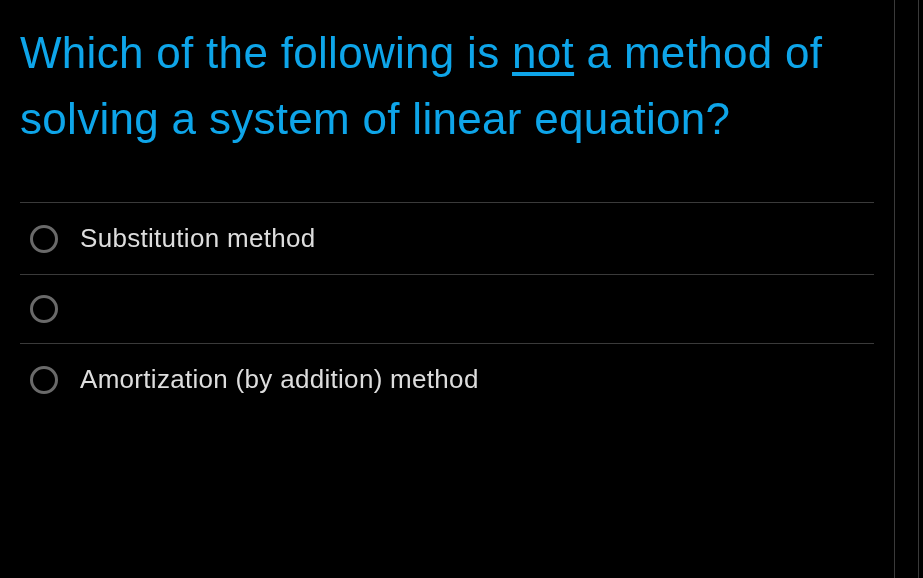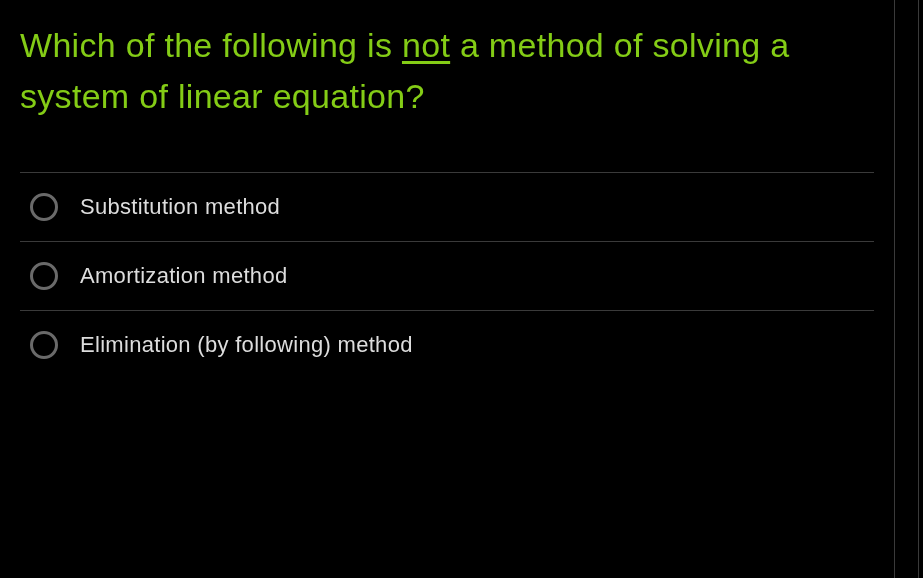--- a/index.html
+++ b/index.html
@@ -16,23 +16,23 @@
       overflow: hidden;
       position: relative;
     }
     .container {
       padding: 20px 20px 0 20px;
       width: 895px;
       border-right: 1px solid #3a3a3a;
       height: 100%;
     }
     .question-text {
-      font-size: 34px;
+      font-size: 44px;
       font-weight: 300;
-      color: #84cc16;
+      color: #0ea5e9;
       line-height: 1.5;
       margin-bottom: 50px;
       letter-spacing: 0.3px;
     }
     .underlined {
       text-decoration: underline;
       text-underline-offset: 4px;
     }
     .options {
       border-top: 1px solid #3a3a3a;
@@ -49,21 +49,21 @@
     }
     .radio-circle {
       width: 28px;
       height: 28px;
       border: 3px solid #6a6a6a;
       border-radius: 50%;
       margin-right: 22px;
       flex-shrink: 0;
     }
     .option-label {
-      font-size: 22px;
+      font-size: 26px;
       font-weight: 300;
       color: #ddd;
       letter-spacing: 0.3px;
     }
     .vertical-line {
       position: absolute;
       right: 4px;
       top: 0;
       width: 1px;
       height: 100%;
@@ -78,22 +78,21 @@
     <span>Which of the following is </span><span class="underlined">not</span><span> a method of solving a system of linear equation?</span>
   </div>
 
   <div class="options">
     <div class="option">
       <div class="radio-circle"></div>
       <span class="option-label">Substitution method</span>
     </div>
     <div class="option">
       <div class="radio-circle"></div>
-      <span class="option-label">Amortization method</span>
     </div>
     <div class="option">
       <div class="radio-circle"></div>
-      <span class="option-label">Elimination (by following) method</span>
+      <span class="option-label">Amortization (by addition) method</span>
     </div>
   </div>
 </div>
 
 <div class="vertical-line"></div>
 
 </body></html>

